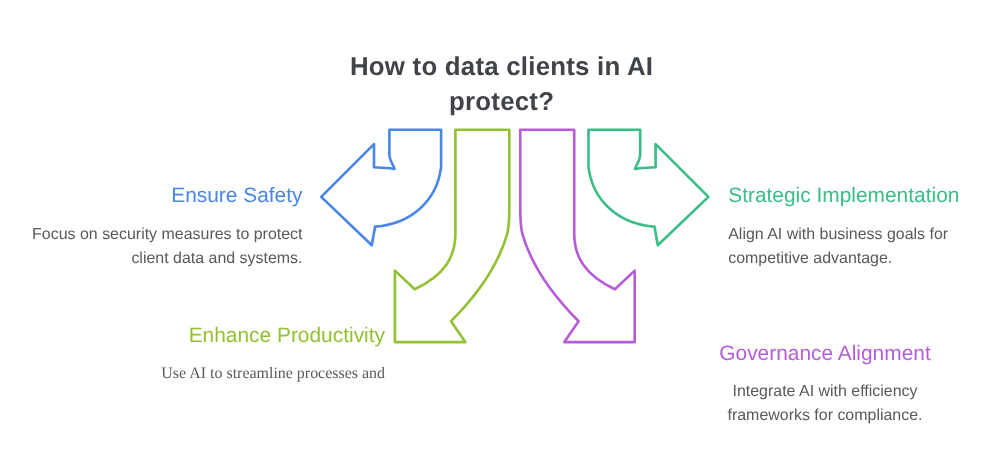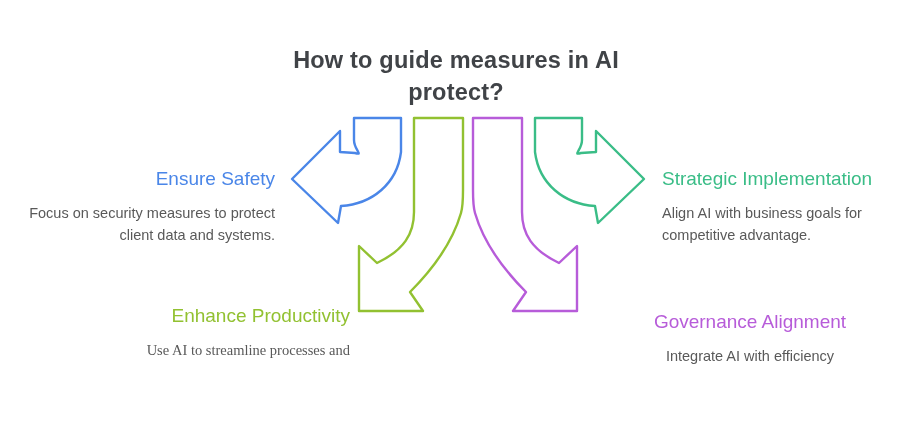--- a/index.html
+++ b/index.html
@@ -12,32 +12,32 @@
     text-align:center;font-size:23.5px;line-height:32px;font-weight:bold;
     letter-spacing:.2px;
   }
   .title span{display:block;}
   .item{position:absolute;}
   .item-label{font-size:19px;line-height:24px;font-weight:400;}
   .item-desc{margin-top:11px;font-size:14.5px;line-height:22px;}
   .dline{display:block;}
   .ensure{top:167px;right:637px;width:300px;text-align:right;}
   .strategic{top:167px;left:662px;width:260px;text-align:left;}
-  .enhance{top:304px;right:562px;width:320px;text-align:right;}
+  .enhance{top:294px;right:562px;width:320px;text-align:right;}
   .governance{top:310px;left:590px;width:320px;text-align:center;}
   .arrows{position:absolute;left:280px;top:105px;}
   .arrows path{fill:#ffffff;stroke-width:2.4;stroke-linejoin:round;stroke-linecap:round;}
 </style>
 </head>
 <body>
 
 <div class="canvas">
 
   <h1 class="title" style="color: rgb(64, 67, 71);">
-    <span>How to guide measures in AI</span>
+    <span>How to data clients in AI</span>
     <span>protect?</span>
   </h1>
 
   <svg class="arrows" width="375" height="213" viewBox="280 105 375 213" aria-hidden="true">
 
     <path d="M 354 118 L 354 140
              C 354 150 364 156 355 153
              L 340 152 L 340 131 L 292 179 L 338 223 L 341 206
              C 372 204 397 184 401 152
              L 401 118 Z" stroke="#4a86e8"></path>
@@ -83,16 +83,17 @@
     <div class="item-label" style="color: rgb(146, 193, 49);">Enhance Productivity</div>
     <div class="item-desc" style="color: rgb(89, 89, 89); font-family: Liberation Serif, serif;">
       <span class="dline">Use AI to streamline processes and</span>
     </div>
   </div>
 
   <div class="item governance">
     <div class="item-label" style="color: rgb(183, 92, 217);">Governance Alignment</div>
     <div class="item-desc" style="color: rgb(89, 89, 89);">
       <span class="dline">Integrate AI with efficiency</span>
+      <span class="dline">frameworks for compliance.</span>
     </div>
   </div>
 
 </div>
 
 </body></html>

